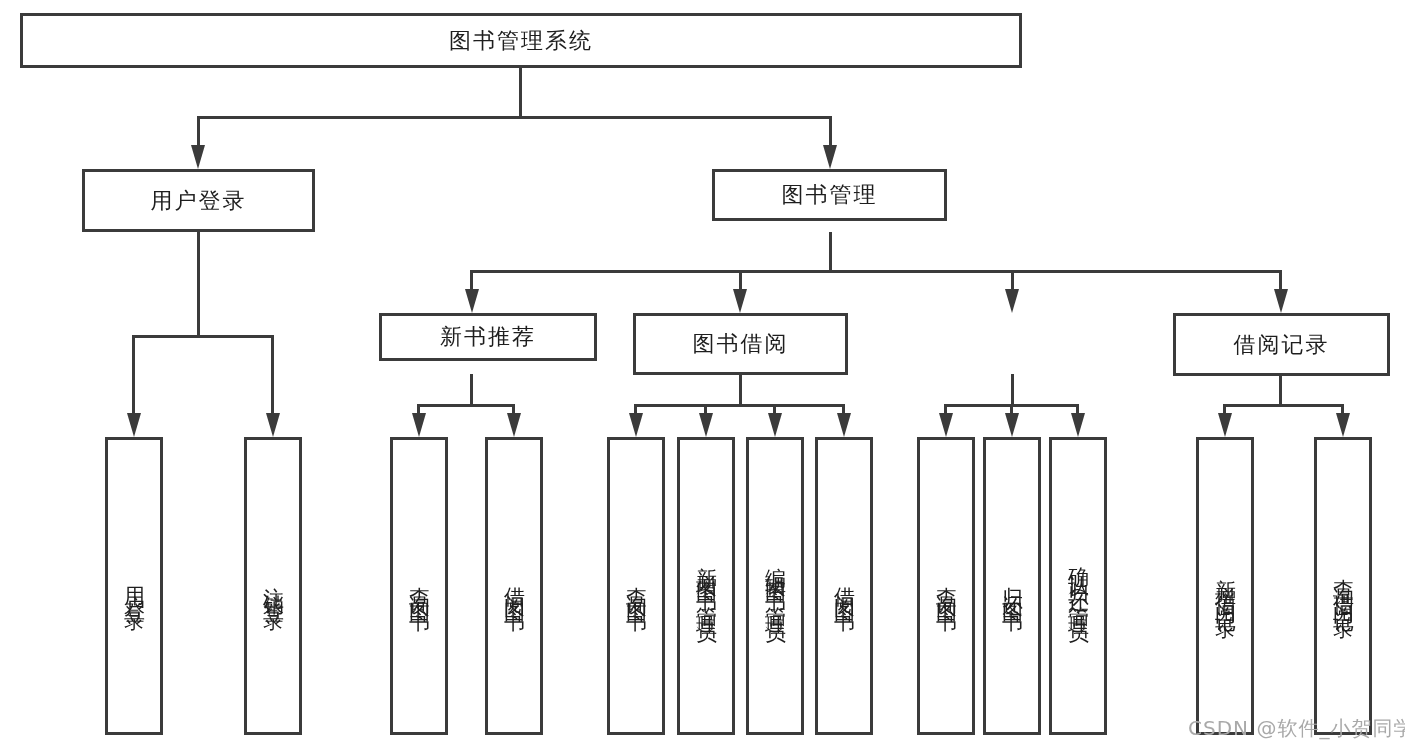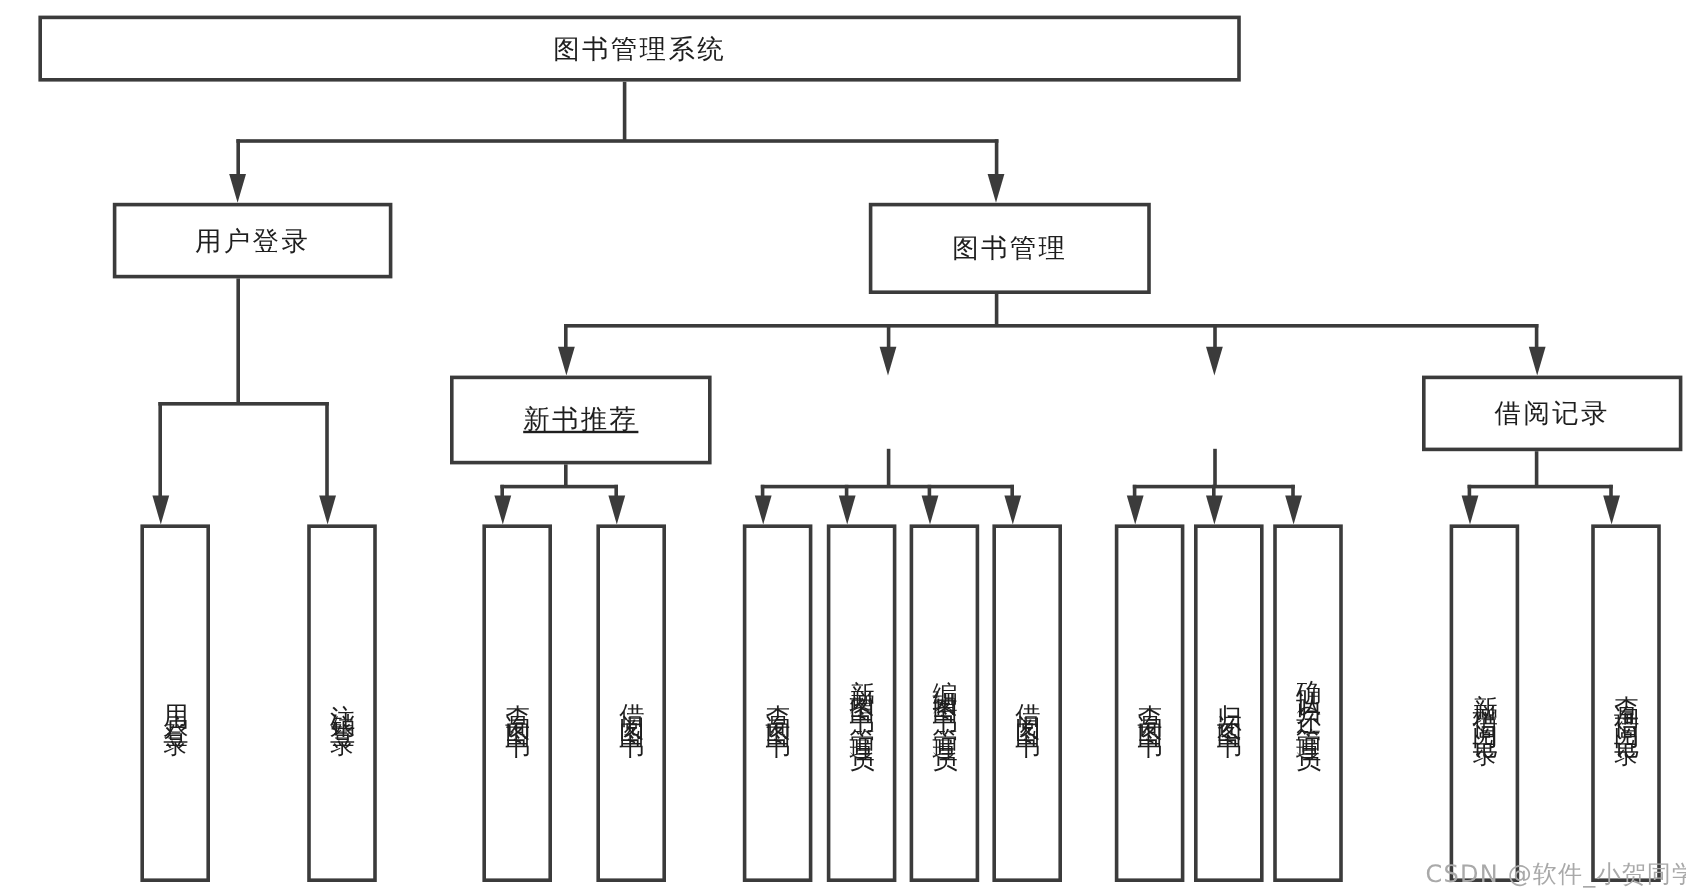--- a/index.html
+++ b/index.html
@@ -5,32 +5,31 @@
   html,body{margin:0;padding:0;background:#ffffff;}
   .canvas{
     position:relative;width:1405px;height:747px;background:#ffffff;overflow:hidden;
     font-family:"DejaVu Sans","Liberation Sans",sans-serif;color:#1e1e1e;
   }
   
   .node{
     position:absolute;box-sizing:border-box;background:#ffffff;
     border:3px solid #3b3b3b;display:flex;align-items:center;justify-content:center;
     text-align:center;
-    margin-left:12px;
   }
   .h-node{font-size:22px;letter-spacing:2px;white-space:nowrap;}
   .v-node{
     writing-mode:vertical-rl;text-orientation:mixed;
     font-size:21px;letter-spacing:8px;line-height:1;
   }
   
   #n-root{left:20px;top:13px;width:1002px;height:55px;}
   #n-user-login{left:82px;top:169px;width:233px;height:63px;}
-  #n-book-management{left:712px;top:169px;width:235px;height:76px;}
-  #n-new-book-recommend{left:363px;top:313px;width:218px;height:74px;text-decoration:underline;}
+  #n-book-management{left:712px;top:169px;width:235px;height:52px;}
+  #n-new-book-recommend{left:379px;top:313px;width:218px;height:48px;}
   #n-book-borrowing{left:633px;top:313px;width:215px;height:62px;}
   #n-current-borrowing{left:905px;top:313px;width:215px;height:62px;}
   #n-borrowing-records{left:1173px;top:313px;width:217px;height:63px;}
   .leaf{top:437px;width:58px;height:298px;}
   #n-login-user-login{left:105px;} #n-login-logout{left:244px;}
   #n-recommend-query{left:390px;} #n-recommend-borrow{left:485px;}
   #n-borrow-query{left:607px;}    #n-borrow-add{left:677px;}
   #n-borrow-edit{left:746px;}     #n-borrow-borrow{left:815px;}
   #n-current-query{left:917px;}   #n-current-return{left:983px;}
   #n-current-confirm{left:1049px;}
@@ -146,20 +145,21 @@
   <div class="ah ga" id="a-g3c"></div>
   <div class="ah ga" id="a-g4a"></div>
   <div class="ah ga" id="a-g4b"></div>
 
   <div class="node h-node" id="n-root">图书管理系统</div>
 
   <div class="node h-node" id="n-user-login">用户登录</div>
   <div class="node h-node" id="n-book-management">图书管理</div>
 
   <div class="node h-node" id="n-new-book-recommend">新书推荐</div>
+  <div class="node h-node" id="n-book-borrowing">图书借阅</div>
   <div class="node h-node" id="n-borrowing-records">借阅记录</div>
 
   <div class="node v-node leaf" id="n-login-user-login">用户登录</div>
   <div class="node v-node leaf" id="n-login-logout">注销登录</div>
   <div class="node v-node leaf" id="n-recommend-query">查询图书</div>
   <div class="node v-node leaf" id="n-recommend-borrow">借阅图书</div>
   <div class="node v-node leaf" id="n-borrow-query">查询图书</div>
   <div class="node v-node leaf" id="n-borrow-add">新增图书（管理员）</div>
   <div class="node v-node leaf" id="n-borrow-edit">编辑图书（管理员）</div>
   <div class="node v-node leaf" id="n-borrow-borrow">借阅图书</div>

